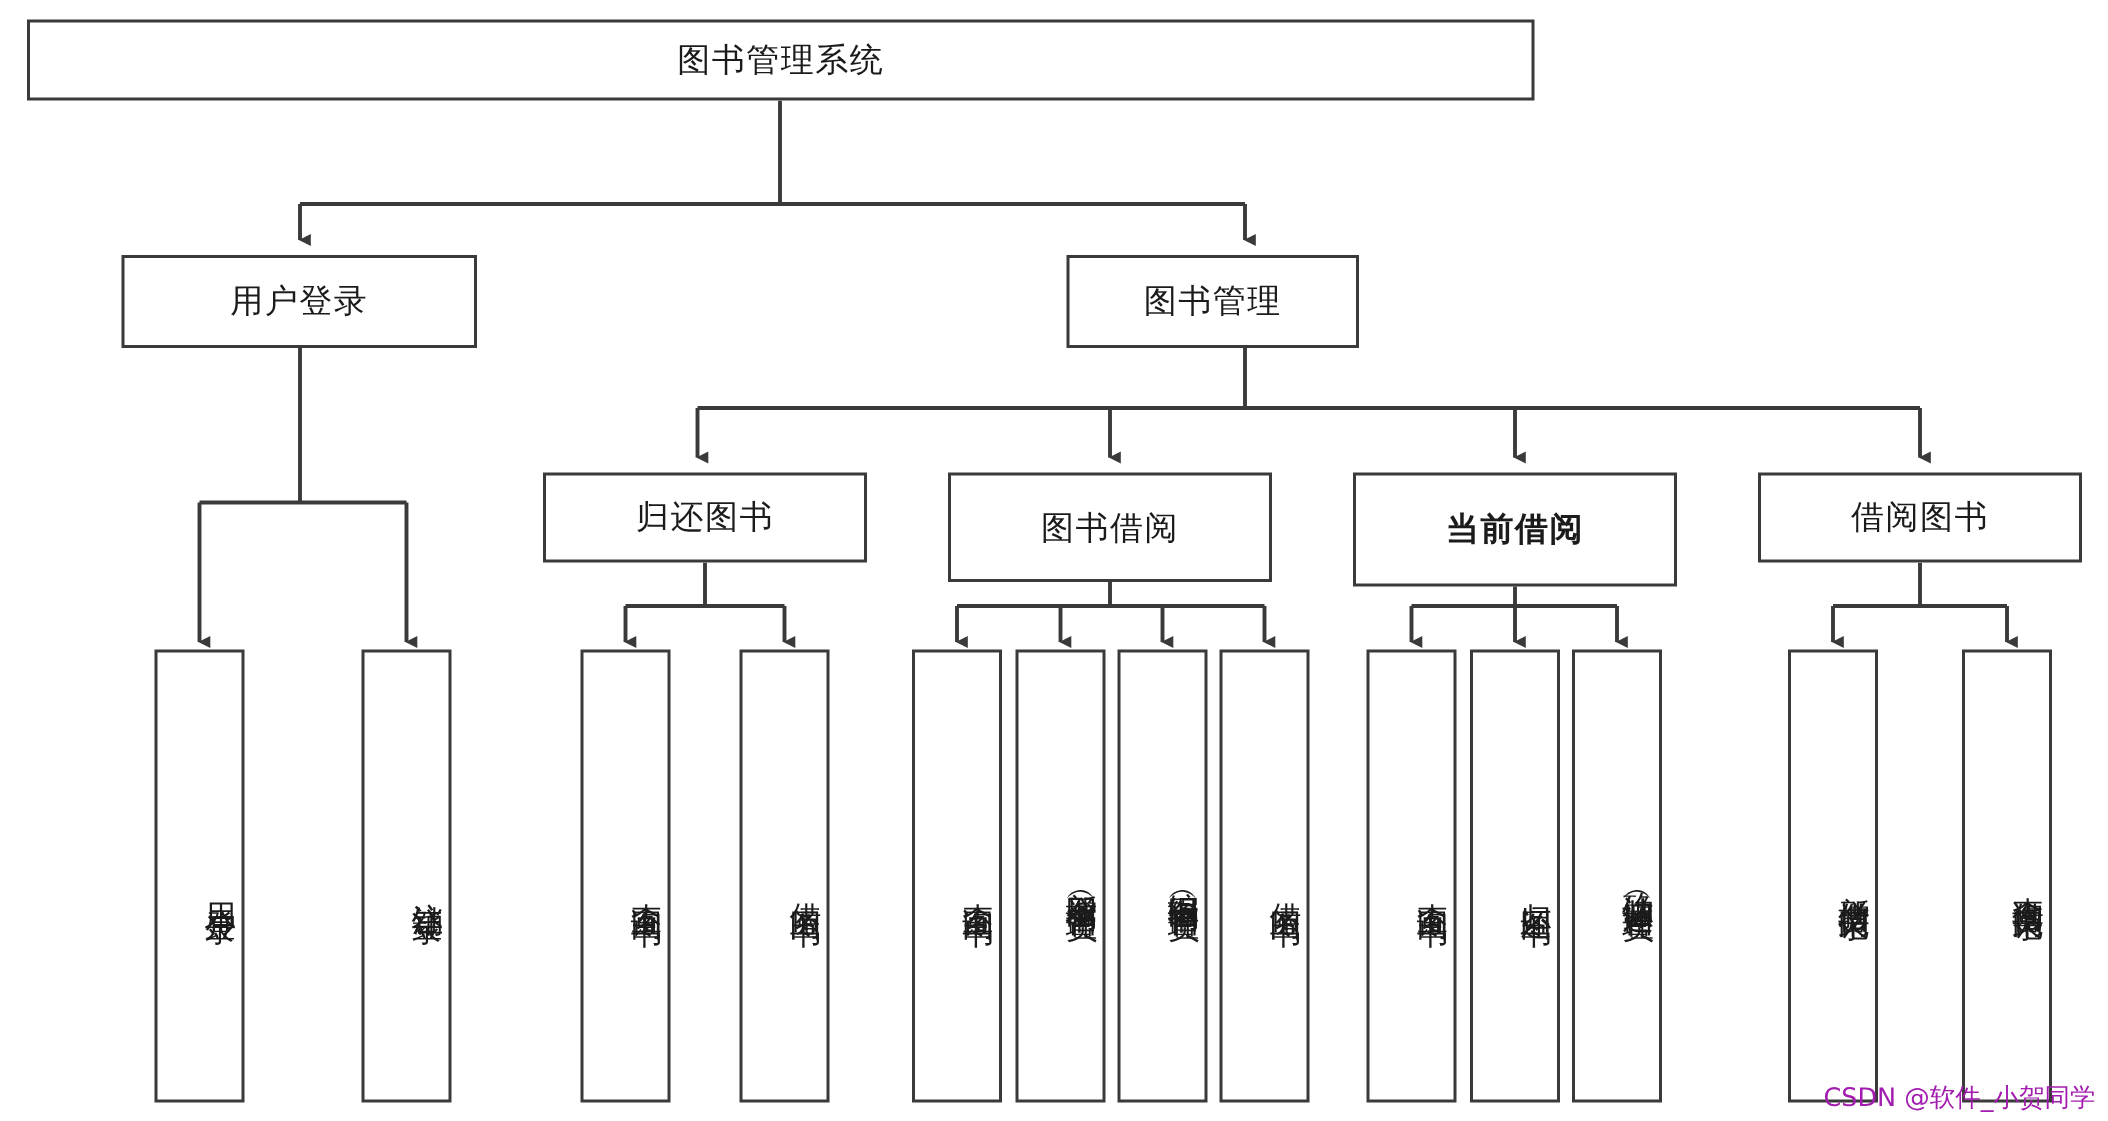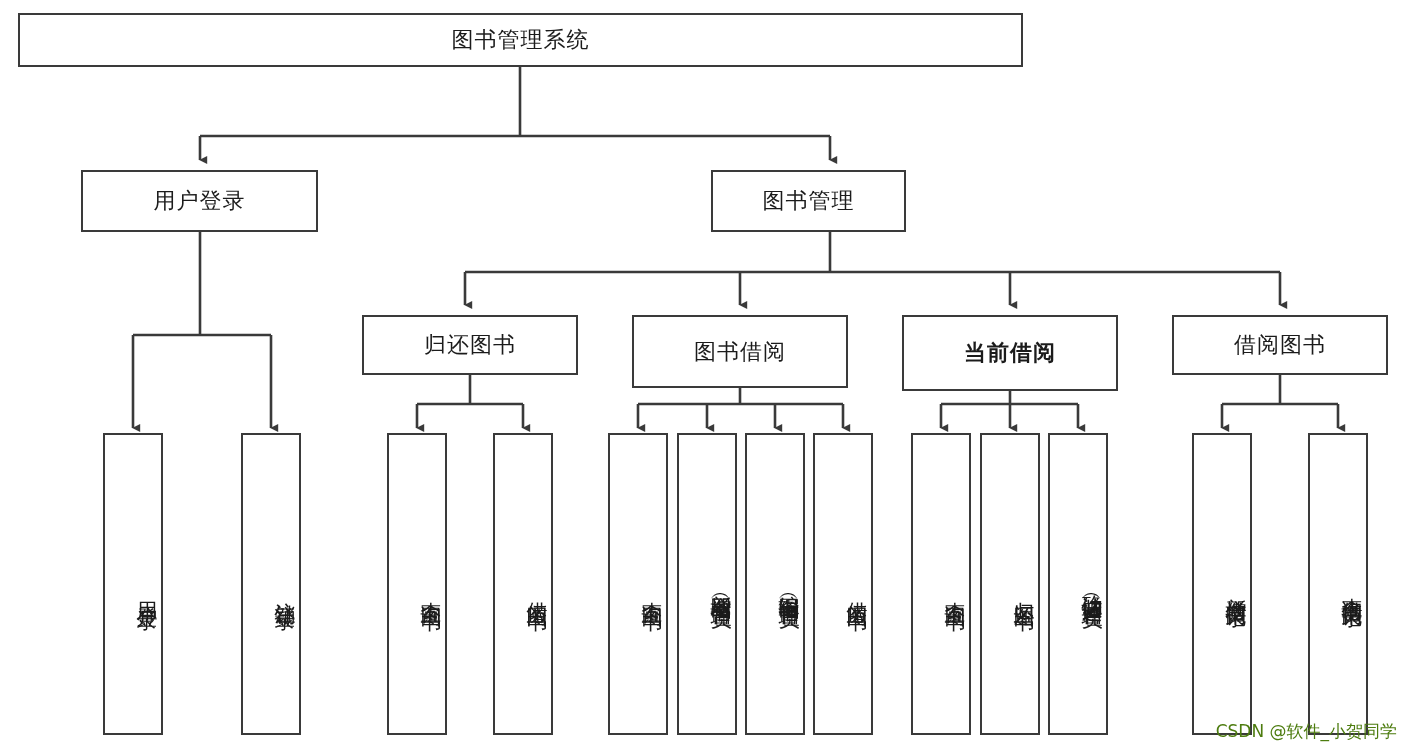--- a/index.html
+++ b/index.html
@@ -55,21 +55,21 @@
   }
   .node-label {
     display: block;
     white-space: nowrap;
   }
   #watermark {
     position: absolute;
     right: 8px;
     bottom: 4px;
     font-size: 17px;
-    color: #4d7c0f;
+    color: #a21caf;
     white-space: nowrap;
     user-select: none;
   }
 </style>
 </head>
 <body>
 
 <div id="diagram-root">
 
   <svg id="flow-svg" viewBox="0 0 1405 747" xmlns="http://www.w3.org/2000/svg">

